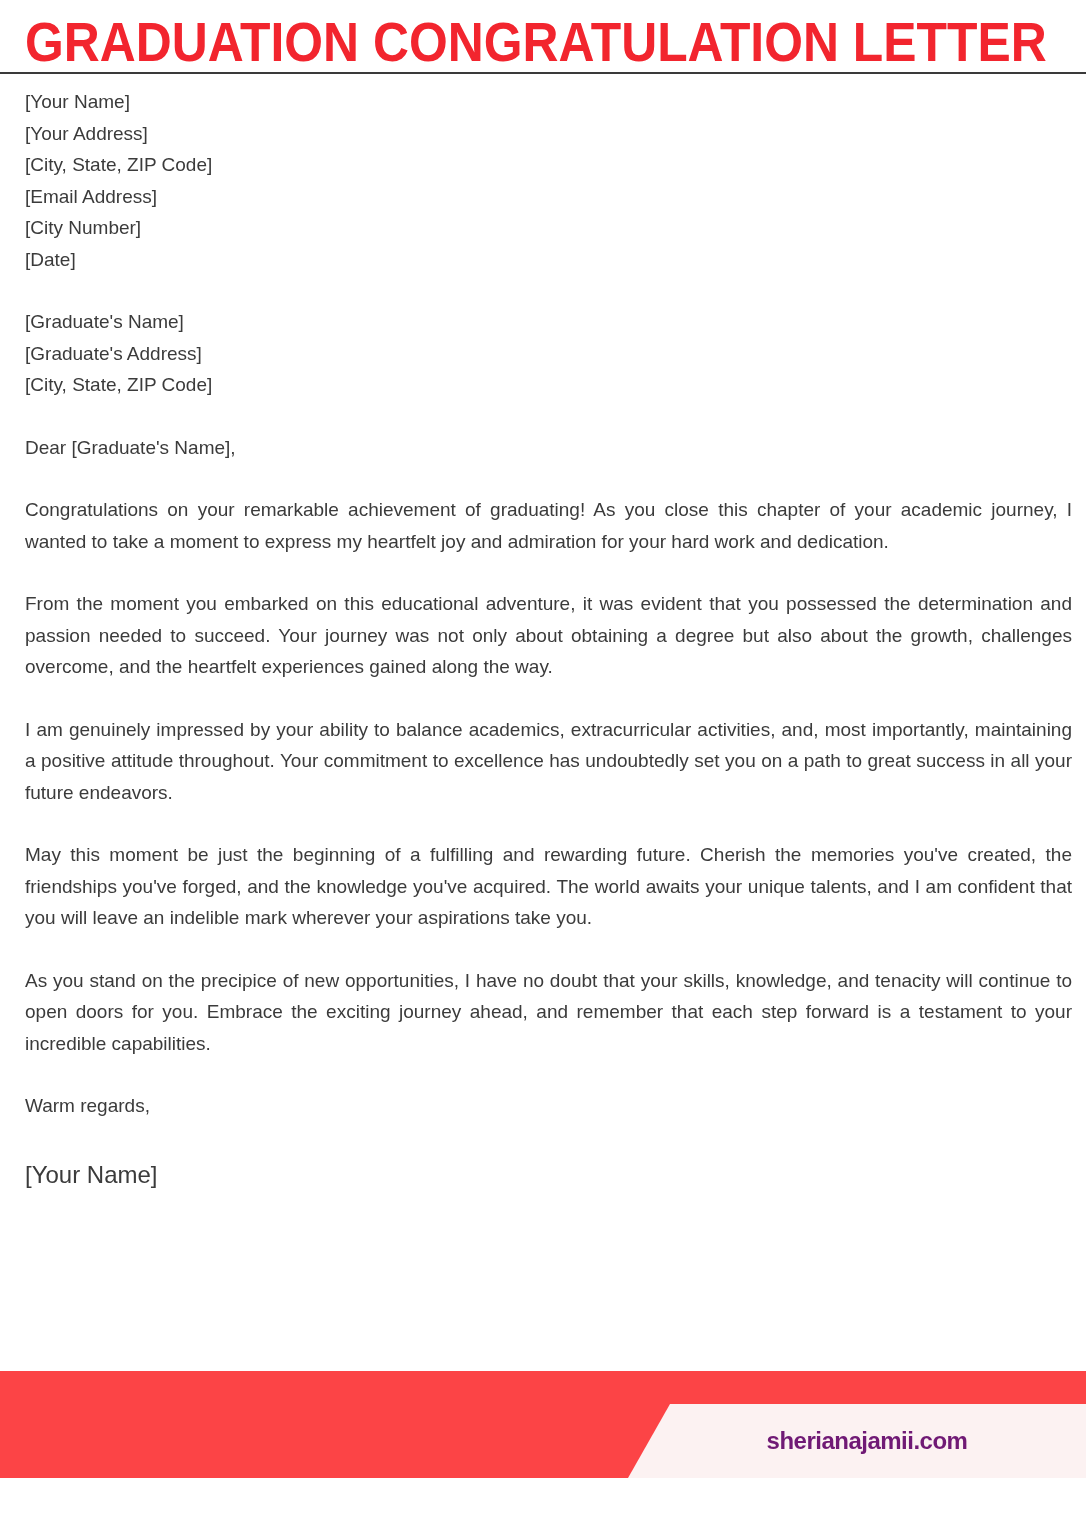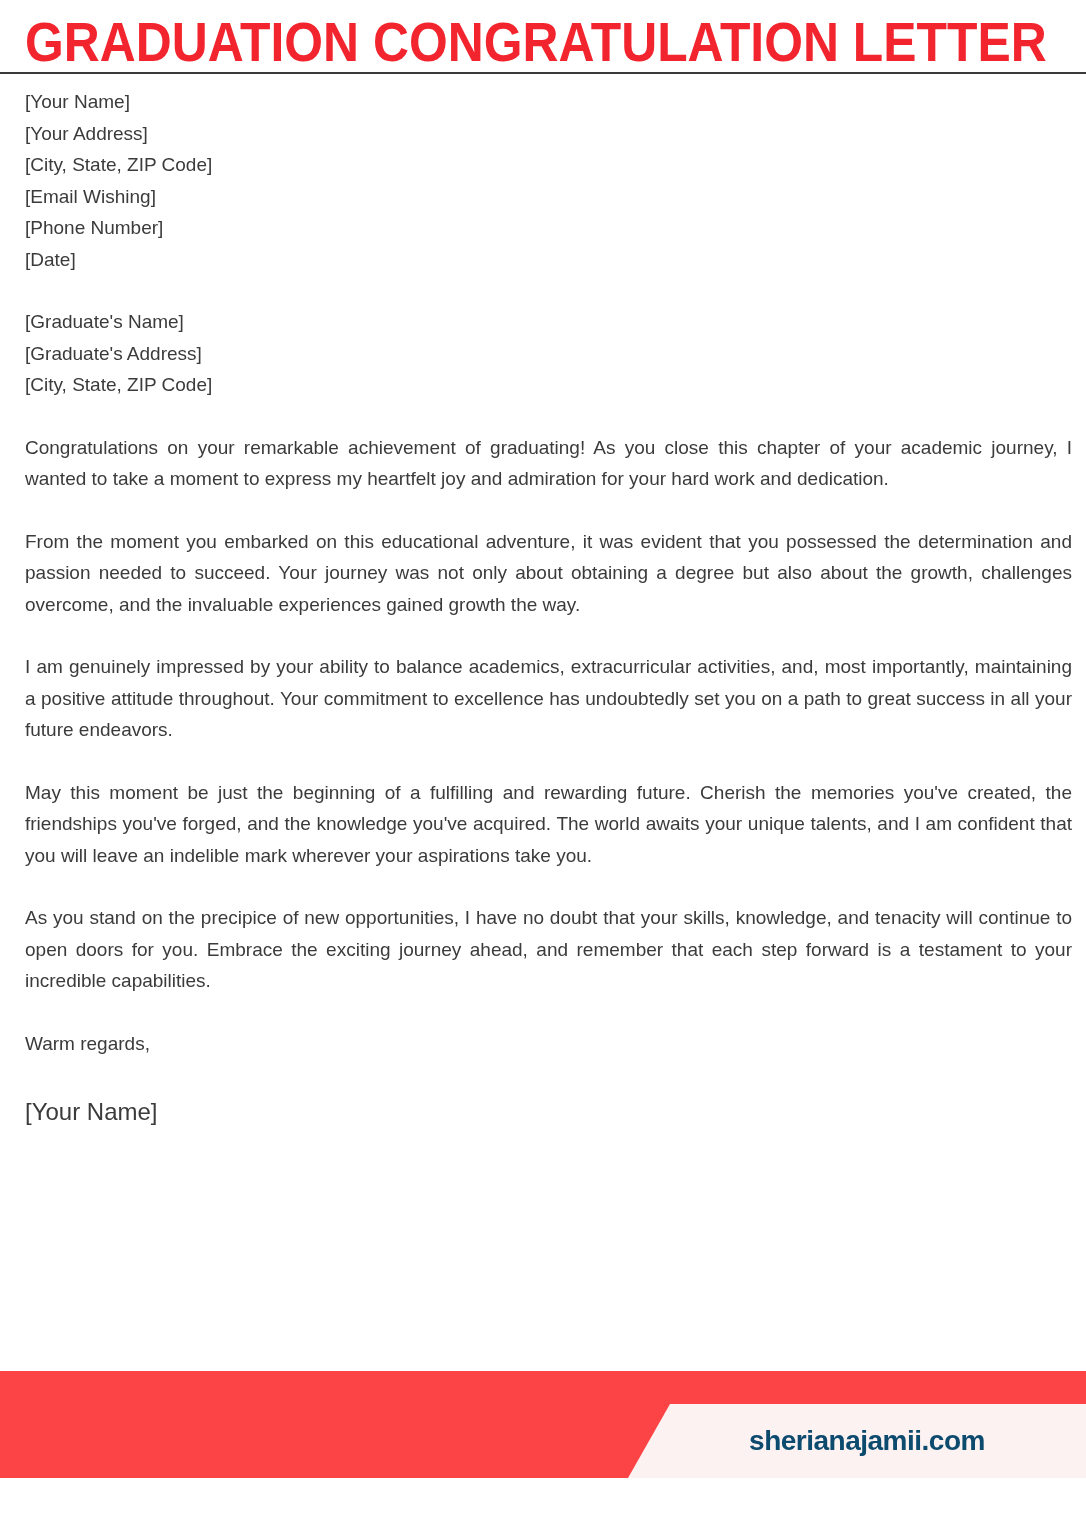--- a/index.html
+++ b/index.html
@@ -59,55 +59,56 @@
     height: 74px;
     background: #fcf2f2;
     clip-path: polygon(42px 0, 100% 0, 100% 100%, 0 100%);
     display: flex;
     align-items: center;
     justify-content: center;
     padding-left: 20px;
     box-sizing: border-box;
   }
   .footer-site {
-    font-size: 28px;
+    font-size: 24px;
     font-weight: bold;
-    color: #0c4a6e;
+    color: #701a75;
     letter-spacing: -0.5px;
     white-space: nowrap;
   }
 </style>
 </head>
 <body>
 
 <div class="page">
 
   <h1 class="doc-title">GRADUATION CONGRATULATION LETTER</h1>
   <hr class="title-divider">
 
   <div class="letter-body">
 
     <div class="block">
       <div class="addr-line">[Your Name]</div>
       <div class="addr-line">[Your Address]</div>
       <div class="addr-line">[City, State, ZIP Code]</div>
-      <div class="addr-line">[Email Wishing]</div>
-      <div class="addr-line">[Phone Number]</div>
+      <div class="addr-line">[Email Address]</div>
+      <div class="addr-line">[City Number]</div>
       <div class="addr-line">[Date]</div>
     </div>
 
     <div class="block">
       <div class="addr-line">[Graduate's Name]</div>
       <div class="addr-line">[Graduate's Address]</div>
       <div class="addr-line">[City, State, ZIP Code]</div>
     </div>
 
+    <div class="salutation">Dear [Graduate's Name],</div>
 
     <p class="para">Congratulations on your remarkable achievement of graduating! As you close this chapter of your academic journey, I wanted to take a moment to express my heartfelt joy and admiration for your hard work and dedication.</p>
-    <p class="para">From the moment you embarked on this educational adventure, it was evident that you possessed the determination and passion needed to succeed. Your journey was not only about obtaining a degree but also about the growth, challenges overcome, and the invaluable experiences gained growth the way.</p>
+    <p class="para">From the moment you embarked on this educational adventure, it was evident that you possessed the determination and passion needed to succeed. Your journey was not only about obtaining a degree but also about the growth, challenges overcome, and the heartfelt experiences gained along the way.</p>
     <p class="para">I am genuinely impressed by your ability to balance academics, extracurricular activities, and, most importantly, maintaining a positive attitude throughout. Your commitment to excellence has undoubtedly set you on a path to great success in all your future endeavors.</p>
     <p class="para">May this moment be just the beginning of a fulfilling and rewarding future. Cherish the memories you've created, the friendships you've forged, and the knowledge you've acquired. The world awaits your unique talents, and I am confident that you will leave an indelible mark wherever your aspirations take you.</p>
     <p class="para">As you stand on the precipice of new opportunities, I have no doubt that your skills, knowledge, and tenacity will continue to open doors for you. Embrace the exciting journey ahead, and remember that each step forward is a testament to your incredible capabilities.</p>
 
     <div class="closing">Warm regards,</div>
     <div class="signature-name">[Your Name]</div>
 
   </div>
 
   <div class="footer-band">

